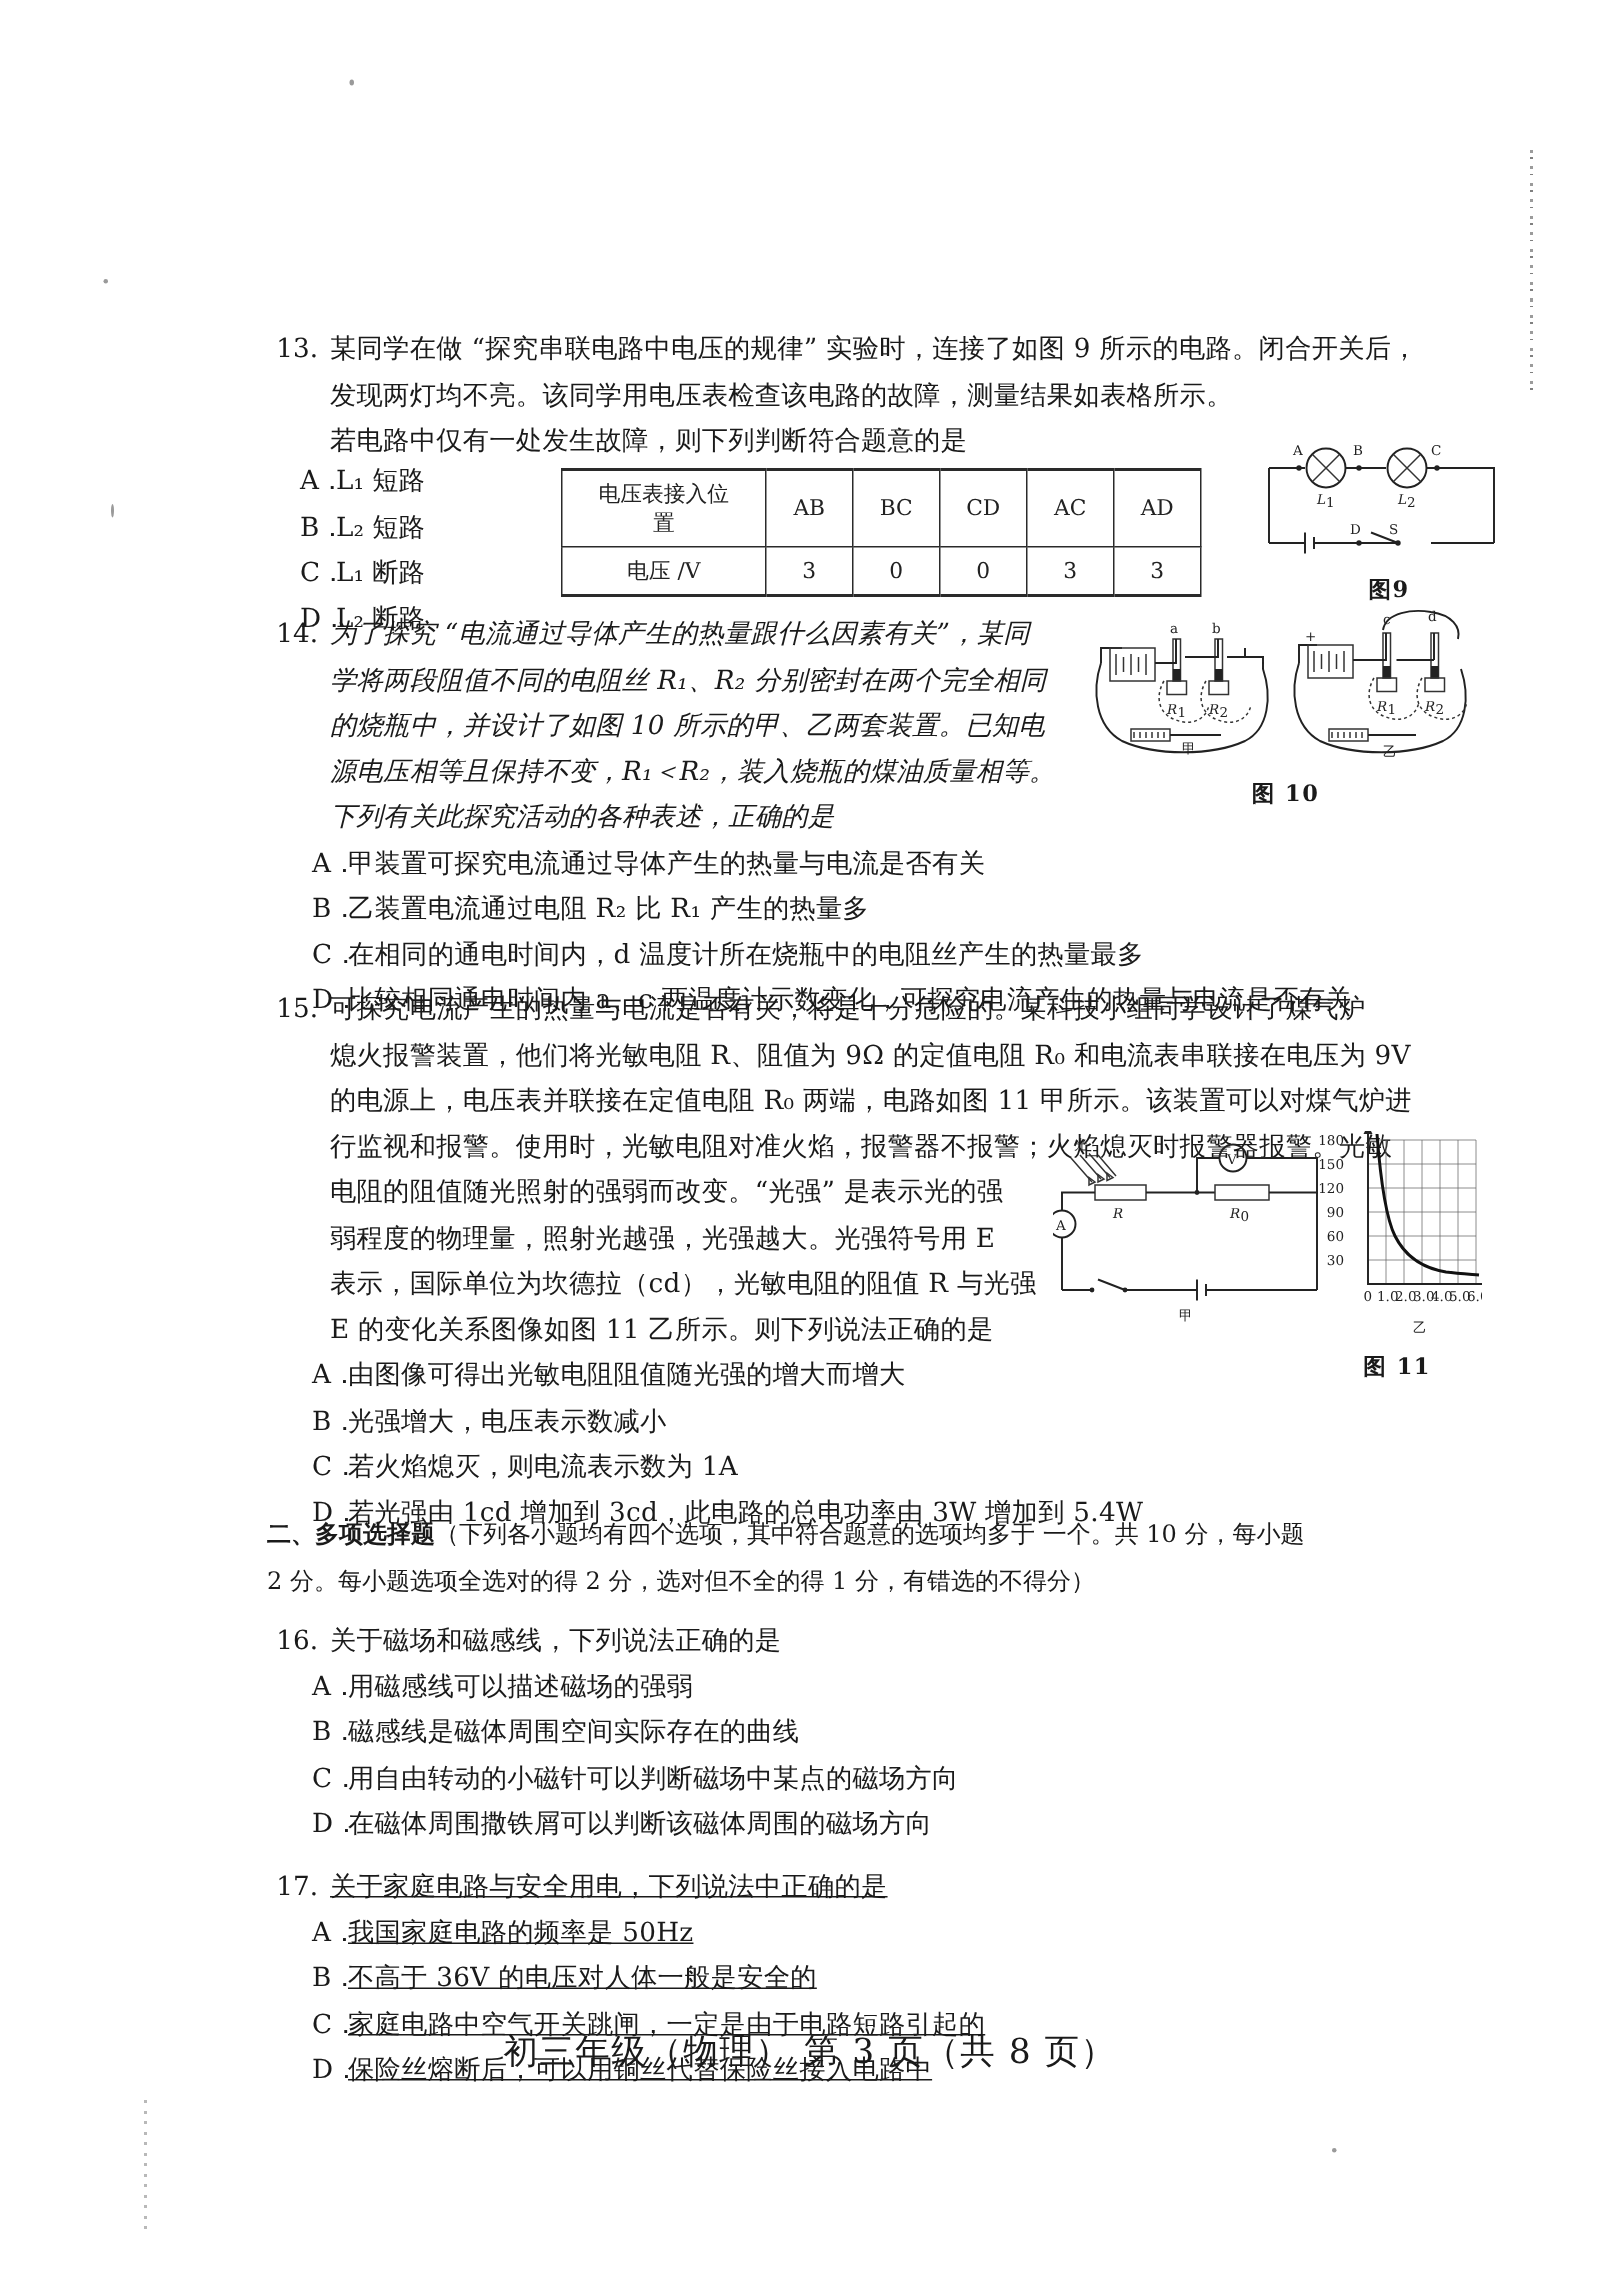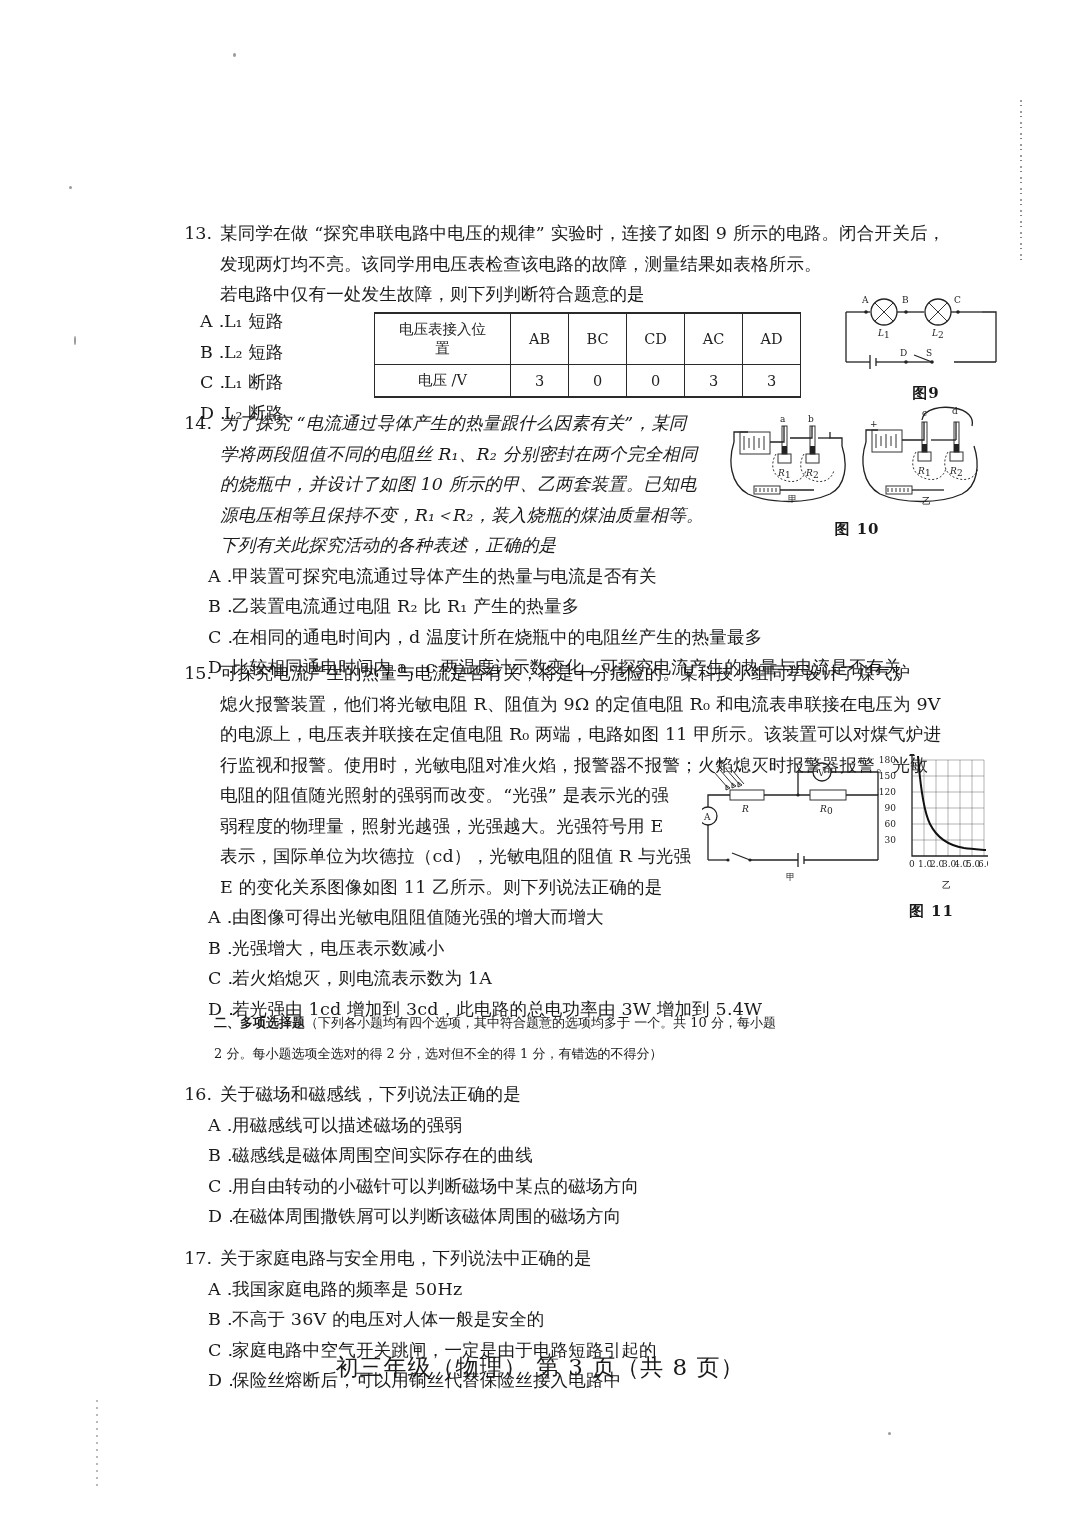--- a/index.html
+++ b/index.html
@@ -65,21 +65,21 @@
   .fig11 { left:524px; top:96px; width:286px; }
 
   svg { display:block; }
   .stroke { stroke:#222; fill:none; stroke-width:1.3; }
   .thin { stroke:#333; fill:none; stroke-width:1; }
   .lbl { font-size:9px; font-family:"DejaVu Serif","Liberation Serif",serif; fill:#222; }
   .lbli { font-size:9px; font-style:italic; fill:#222; }
   .lblcn { font-size:9px; fill:#222; }
 
   
-  .section-hd { margin-top:22px; font-size:13px; line-height:30.5px;margin-left:36px; }
+  .section-hd { margin-top:22px; font-size:16px; line-height:30.5px; }
   .section-hd .sn { font-weight:bold; }
   .sec-ind { margin-left:36px; }
 
   
   .footer {
     position:absolute; left:0; top:1352px; width:1080px; text-align:center;
     font-size:23px; letter-spacing:1px;
   }
 </style>
 </head>
@@ -387,21 +387,21 @@
         <p>关于磁场和磁感线，下列说法正确的是</p>
       </div>
       <div class="qbody opts">
         <div class="opt"><span class="ol">A．</span><span>用磁感线可以描述磁场的强弱</span></div>
         <div class="opt"><span class="ol">B．</span><span>磁感线是磁体周围空间实际存在的曲线</span></div>
         <div class="opt"><span class="ol">C．</span><span>用自由转动的小磁针可以判断磁场中某点的磁场方向</span></div>
         <div class="opt"><span class="ol">D．</span><span>在磁体周围撒铁屑可以判断该磁体周围的磁场方向</span></div>
       </div>
     </div>
 
-    <div class="qblock" style="height:160px;">
+    <div class="qblock" style="height:160px;text-decoration:underline;">
       <div class="qnum">17.</div>
       <div class="qbody">
         <p>关于家庭电路与安全用电，下列说法中正确的是</p>
       </div>
       <div class="qbody opts">
         <div class="opt"><span class="ol">A．</span><span>我国家庭电路的频率是 50Hz</span></div>
         <div class="opt"><span class="ol">B．</span><span>不高于 36V 的电压对人体一般是安全的</span></div>
         <div class="opt"><span class="ol">C．</span><span>家庭电路中空气开关跳闸，一定是由于电路短路引起的</span></div>
         <div class="opt"><span class="ol">D．</span><span>保险丝熔断后，可以用铜丝代替保险丝接入电路中</span></div>
       </div>

